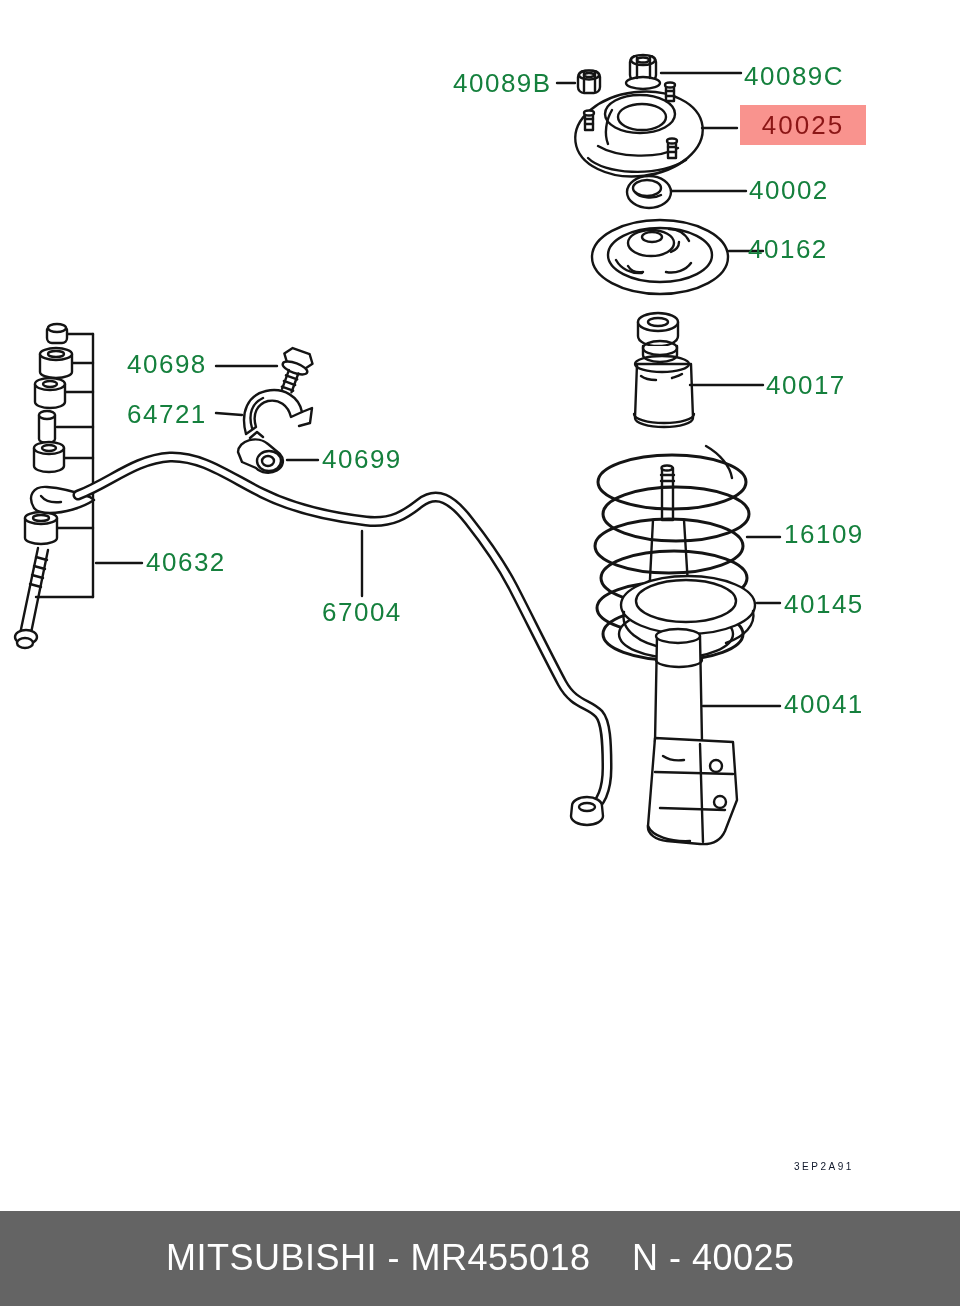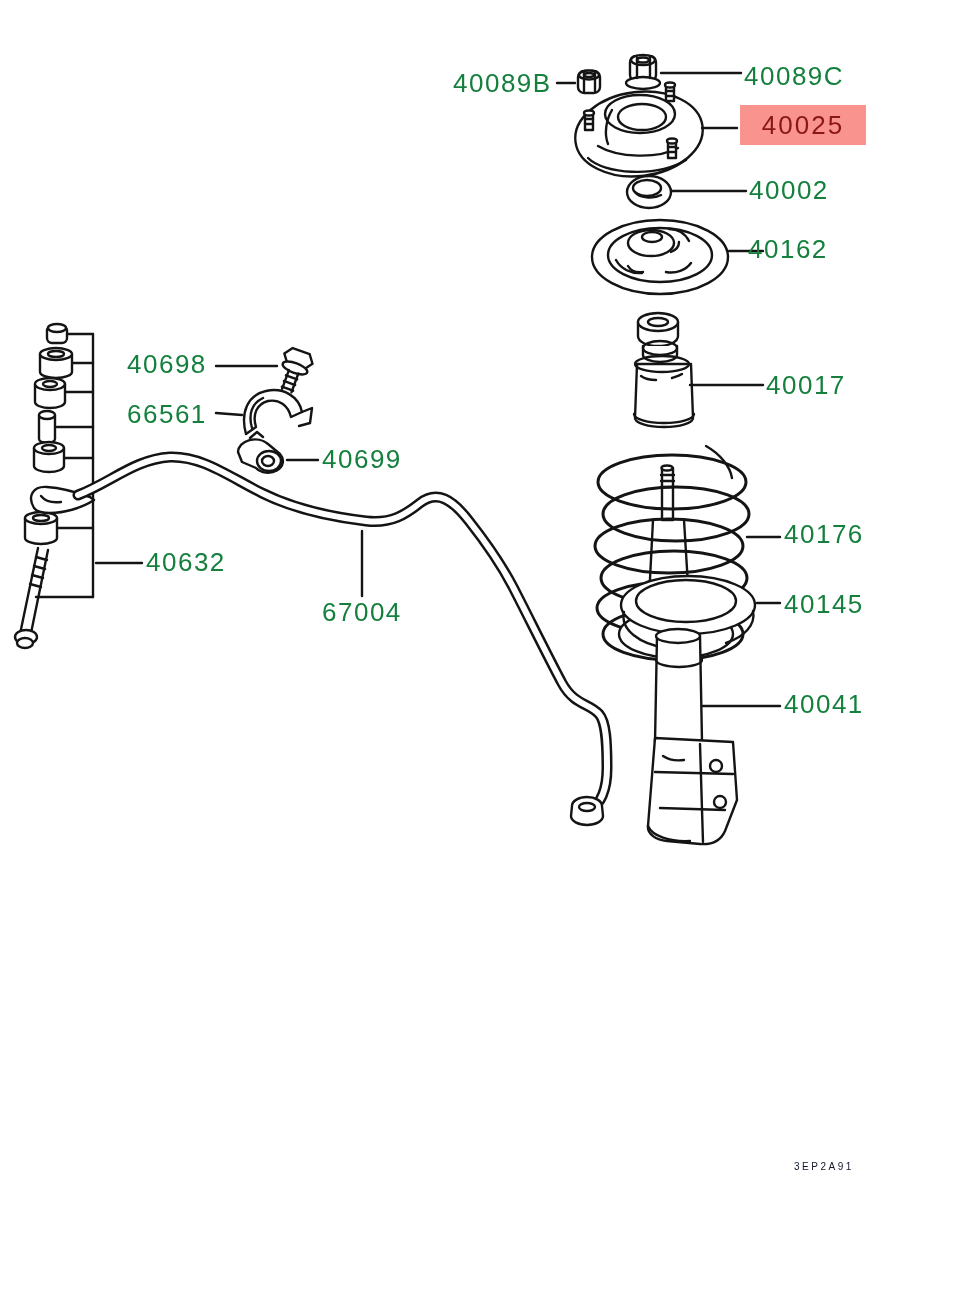--- a/index.html
+++ b/index.html
@@ -213,25 +213,29 @@
       <path class="ln" d="M362 531 V596"></path>
     </g>
   </svg>
 
   <div class="plabel" style="left:453px;top:70px;">40089B</div>
   <div class="plabel" style="left:744px;top:63px;">40089C</div>
   <div class="plabel hl" style="left:740px;top:105px;">40025</div>
   <div class="plabel" style="left:749px;top:177px;">40002</div>
   <div class="plabel" style="left:748px;top:236px;">40162</div>
   <div class="plabel" style="left:766px;top:372px;">40017</div>
-  <div class="plabel" style="left:784px;top:521px;">40176</div>
+  <div class="plabel" style="left:784px;top:521px;">16109</div>
   <div class="plabel" style="left:784px;top:591px;text-align:right;">40145</div>
   <div class="plabel" style="left:784px;top:691px;">40041</div>
   <div class="plabel" style="left:127px;top:351px;">40698</div>
-  <div class="plabel" style="left:127px;top:401px;">66561</div>
+  <div class="plabel" style="left:127px;top:401px;">64721</div>
   <div class="plabel" style="left:322px;top:446px;">40699</div>
   <div class="plabel" style="left:146px;top:549px;">40632</div>
   <div class="plabel" style="left:322px;top:599px;">67004</div>
 
   <div class="plate" style="left:794px;top:1161px;">3EP2A91</div>
 
+  <div class="footer">
+    <span class="ftext brand">MITSUBISHI - MR455018</span>
+    <span class="ftext ncode">N - 40025</span>
+  </div>
 
 </div>
 
 </body></html>

